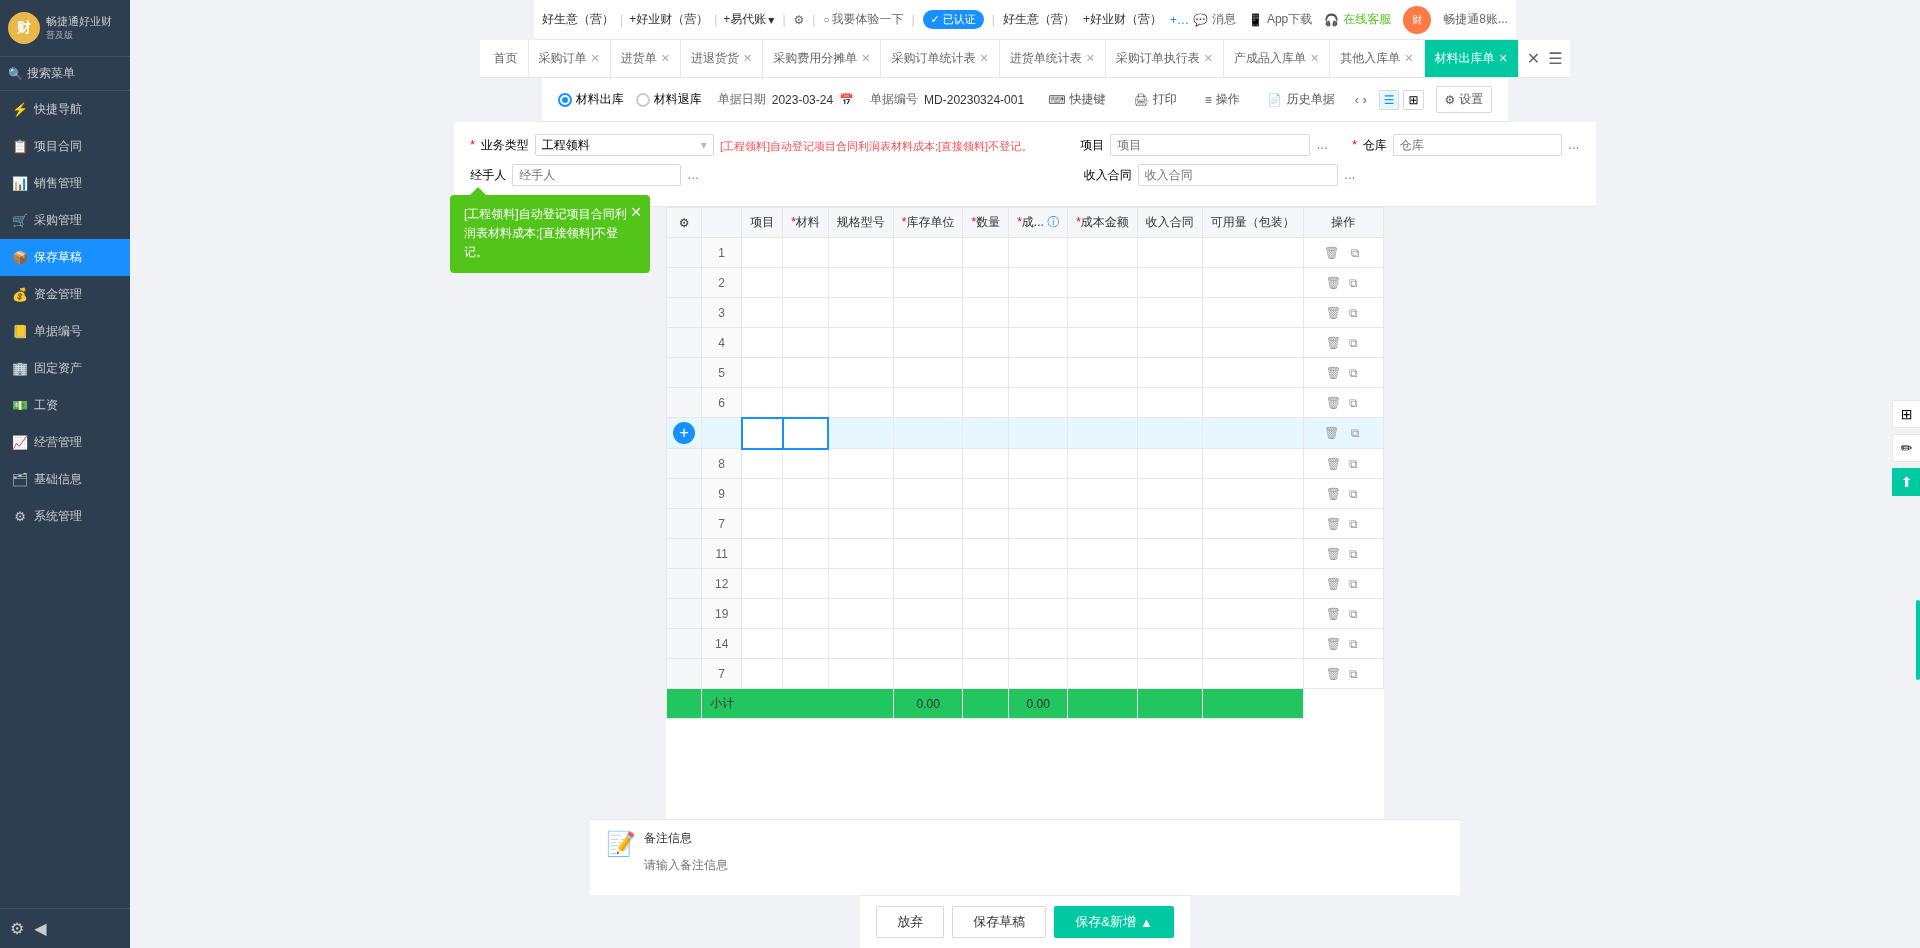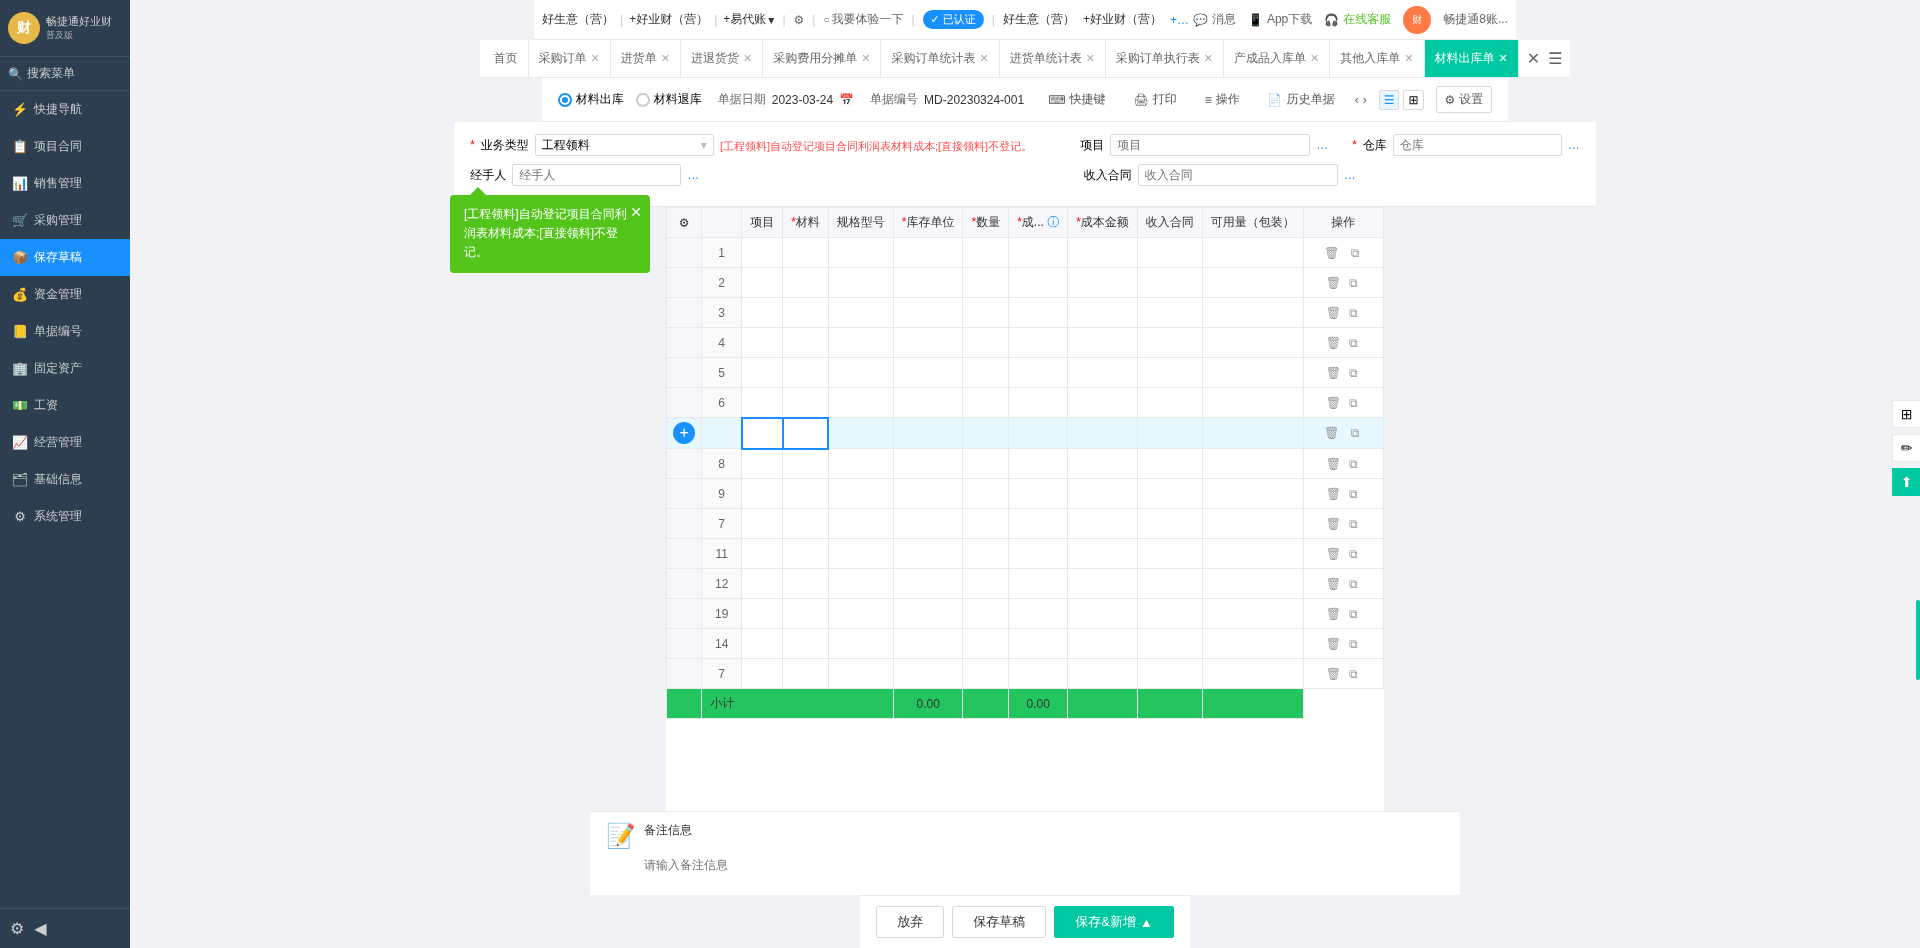--- a/index.html
+++ b/index.html
@@ -630,21 +630,21 @@
       <div style="width:28px;height:28px;background:#fff;border:1px solid #e8e8e8;border-right:none;display:flex;align-items:center;justify-content:center;cursor:pointer;font-size:14px;">⊞</div>
       <div style="width:28px;height:28px;background:#fff;border:1px solid #e8e8e8;border-right:none;display:flex;align-items:center;justify-content:center;cursor:pointer;font-size:14px;">✏</div>
       <div style="width:28px;height:28px;background:#00c8a0;border:1px solid #00c8a0;border-right:none;display:flex;align-items:center;justify-content:center;cursor:pointer;font-size:14px;color:#fff;">⬆</div>
     </div>
 
     <div style="position:absolute;right:0;top:600px;width:4px;height:80px;background:#00c8a0;border-radius:2px;"></div>
 
     <div class="page-footer">
       <div class="notes-area">
         <span class="notes-icon">📝</span>
-        <div style="display:flex;flex-direction:column;gap:18px;">
+        <div style="display:flex;flex-direction:column;gap:10px;">
           <span style="font-size:12px;color:#333;font-weight:500;">备注信息</span>
           <textarea class="notes-input" rows="2" style="border: none; outline: none; resize: none; font-size: 12px; color: rgb(187, 187, 187); width: 800px;" placeholder="请输入备注信息"></textarea>
         </div>
       </div>
     </div>
 
     <div class="bottom-actions">
       <button class="btn">放弃</button>
       <button class="btn">保存草稿</button>
       <button class="btn btn-green">

